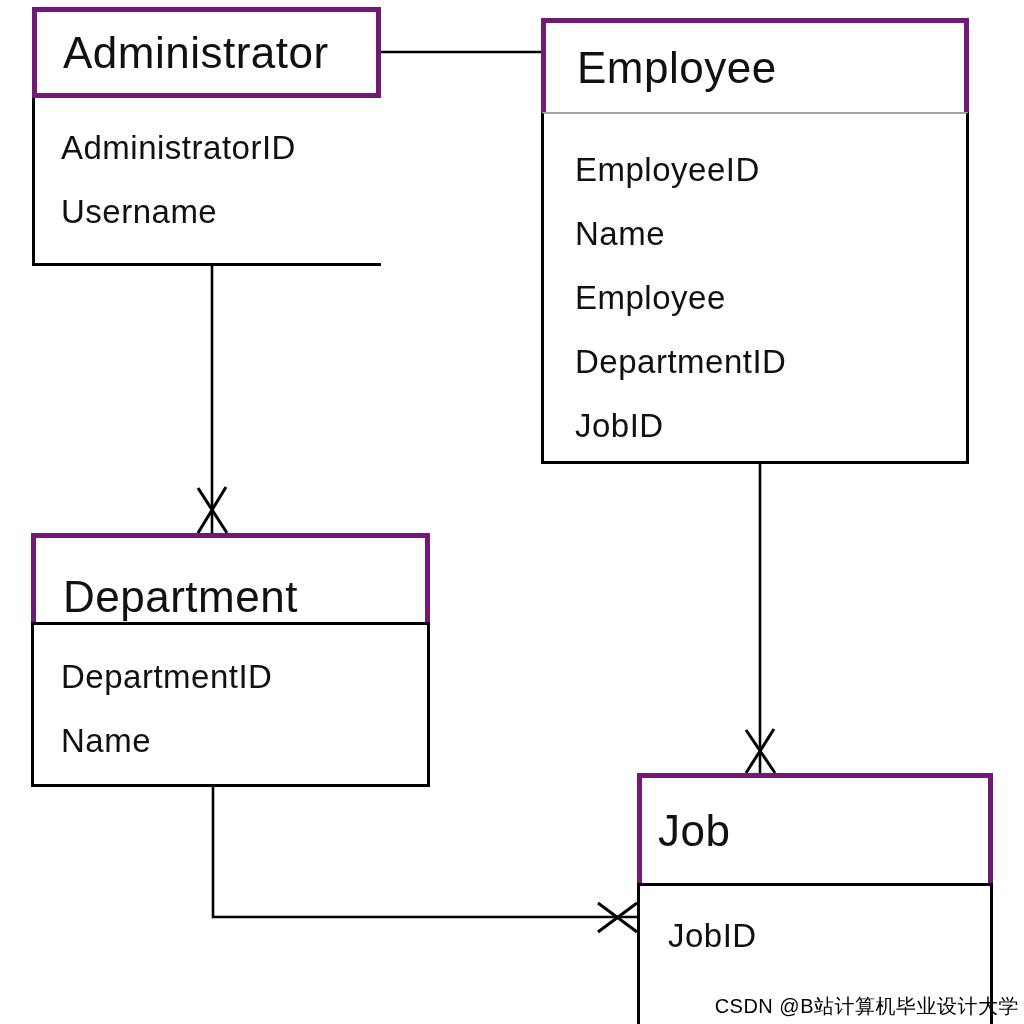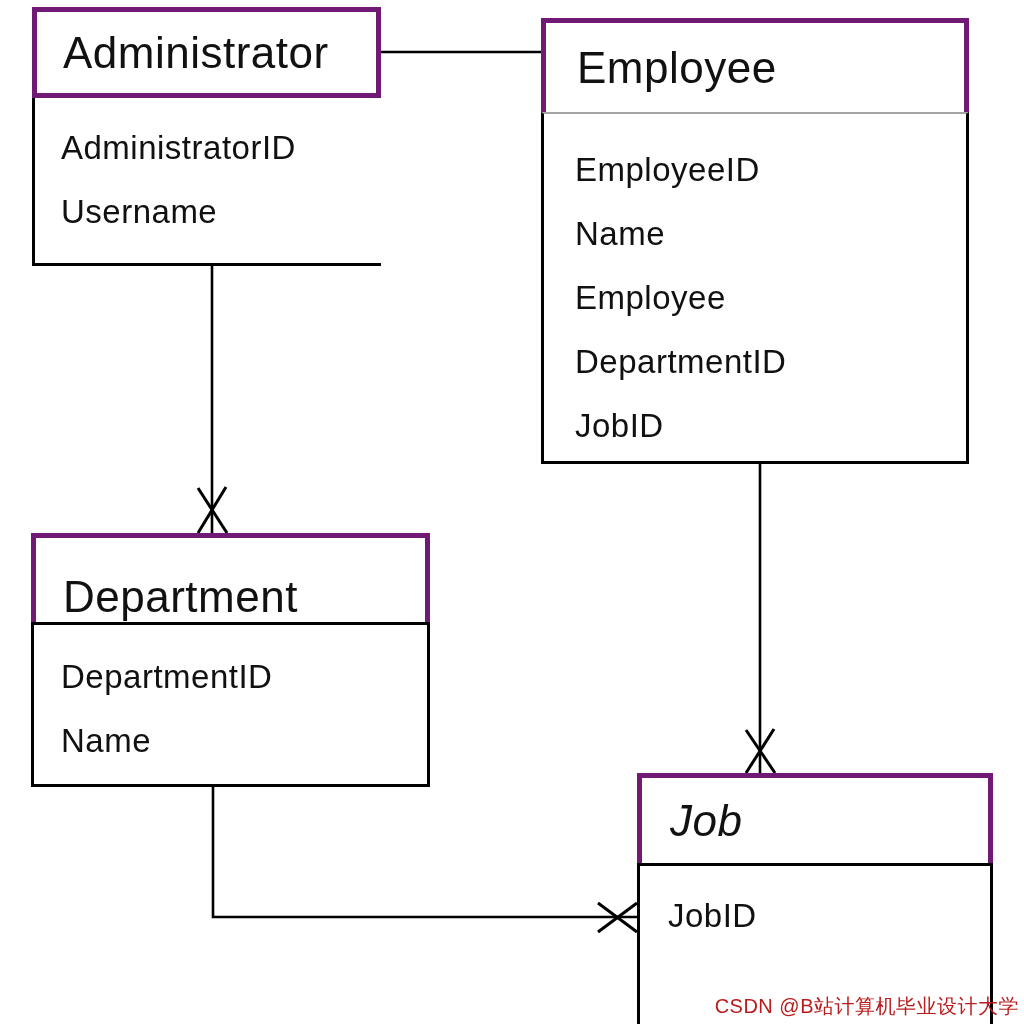--- a/index.html
+++ b/index.html
@@ -76,21 +76,21 @@
   #entity-department { left: 31px; top: 533px; width: 399px; }
   #entity-department .header { height: 89px; padding-left: 27px; border-bottom: none; align-items: flex-end; }
   #entity-department .body {
     border-top: 3px solid #000000;
     min-height: 165px;
     padding: 20px 0 0 27px;
   }
 
   
   #entity-job { left: 637px; top: 773px; width: 356px; }
-  #entity-job .header { height: 90px; padding-left: 28px; border-bottom: none; font-style: italic; }
+  #entity-job .header { height: 110px; padding-left: 16px; border-bottom: none; }
   #entity-job .body {
     border-top: 3px solid #000000;
     min-height: 200px;
     padding: 18px 0 0 28px;
   }
 
   #watermark {
     position: absolute;
     right: 5px;
     top: 993px;
@@ -169,15 +169,15 @@
 
   <div class="entity" id="entity-job">
     <div class="header">
       <span class="title">Job</span>
     </div>
     <div class="body">
       <div class="field">JobID</div>
     </div>
   </div>
 
-  <div id="watermark" style="color: #b91c1c;">CSDN @B站计算机毕业设计大学</div>
+  <div id="watermark" style="color: #000000;">CSDN @B站计算机毕业设计大学</div>
 
 </div>
 
 </body></html>

